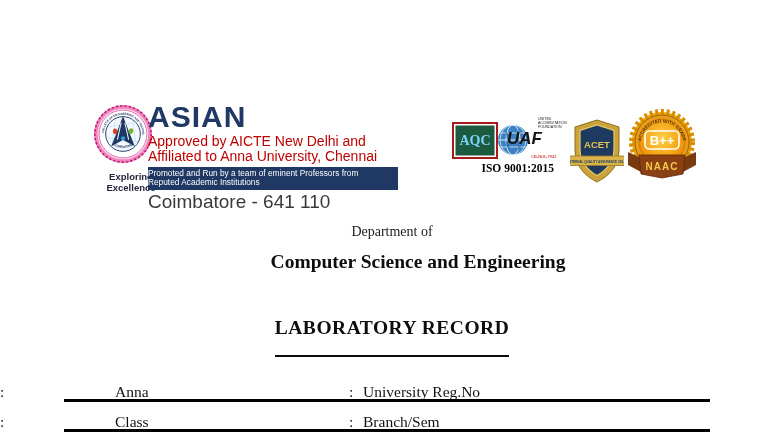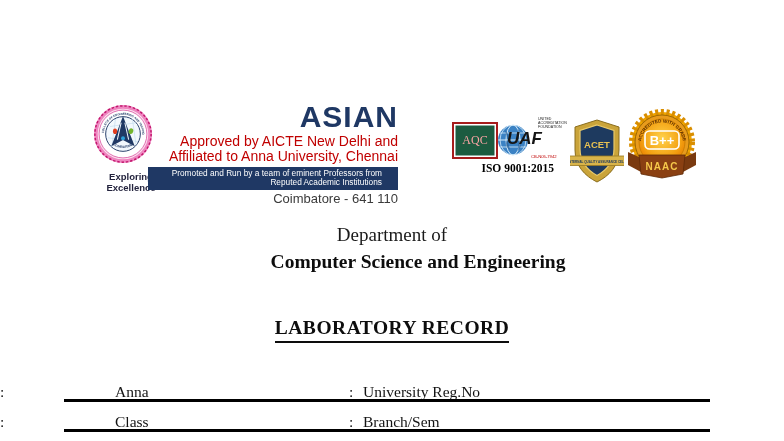--- a/index.html
+++ b/index.html
@@ -9,61 +9,61 @@
   }
   
   .header { position:absolute; left:90px; top:100px; width:620px; height:95px; }
 
   .seal { position:absolute; left:3px; top:4px; width:60px; height:60px; }
   .tagline {
     position:absolute; left:0; top:71px; width:82px; text-align:center;
     font-family:"Liberation Sans", sans-serif; font-weight:bold; font-size:9.5px; color:#23233d;
   }
 
-  .center-block { position:absolute; left:58px; top:2px; width:250px; text-align:right;
+  .center-block { position:absolute; left:58px; top:2px; width:250px; text-align:left;
     font-family:"Liberation Sans", sans-serif; }
   .college-name { font-size:30px; font-weight:bold; color:#1f3864; line-height:1; letter-spacing:1px; }
   .college-subtitle { font-size:12px; font-weight:bold; color:#1f3864; line-height:1.15; margin-top:1px; }
   .approval-line { font-size:14px; color:#c00000; margin-top:2px; line-height:1.1; }
   .promoted-banner { background:#1f3864; color:#ffffff; font-size:8.3px; padding:2px 16px 3px 0; margin-top:2px; line-height:1.1; }
-  .location-line { font-size:13px; color:#3a3a3a; margin-top:1px; }
+  .location-line { font-size:19px; color:#3a3a3a; margin-top:1px; }
 
   
   .aqc-box {
     position:absolute; left:362px; top:22px; width:46px; height:37px;
     background:#1c5b40; border:2px solid #a61c1c; box-sizing:border-box;
     box-shadow: inset 0 0 0 1.5px #ffffff;
     display:flex; align-items:center; justify-content:center;
   }
-  .aqc-text { color:#fca5a5; font-family:"Liberation Serif", serif; font-weight:normal; font-size:12px; }
+  .aqc-text { color:#7dd3fc; font-family:"Liberation Serif", serif; font-weight:bold; font-size:14px; }
   .uaf-globe { position:absolute; left:407px; top:24px; width:32px; height:32px; }
   .uaf-text {
     position:absolute; left:417px; top:29px; font-family:"Liberation Sans", sans-serif;
     font-weight:bold; font-style:italic; font-size:17px; color:#151515; letter-spacing:0;
   }
   .uaf-caption {
     position:absolute; left:448px; top:17px; width:26px;
     font-family:"Liberation Sans", sans-serif; font-size:3.6px; line-height:1.15; color:#222; text-align:left;
   }
   .uaf-code { position:absolute; left:441px; top:54px; font-family:"Liberation Sans", sans-serif; font-size:4.2px; color:#c00000; }
   .iso-label {
     position:absolute; left:382px; top:62px; width:82px; text-align:right;
     font-family:"Liberation Serif", serif; font-weight:bold; font-size:11.5px; color:#000;
   }
 
   .acet-badge { position:absolute; left:480px; top:18px; width:54px; height:68px; }
   .naac-badge { position:absolute; left:536px; top:4px; width:72px; height:88px; }
 
   
-  .dept-prefix { position:absolute; left:0; top:224px; width:784px; text-align:center; font-size:19px; color:#1a1a1a; }
+  .dept-prefix { position:absolute; left:0; top:224px; width:784px; text-align:center; font-size:14px; color:#1a1a1a; }
   .dept-name  { position:absolute; left:0; top:251px; width:784px; text-align:center; font-size:19.5px; font-weight:bold; color:#0d0d0d;padding-left:26px; }
   .record-title-wrap { position:absolute; left:0; top:317px; width:784px; text-align:center; }
   .record-title {
     display:inline-block; font-size:19.5px; font-weight:bold; color:#0d0d0d;
-    letter-spacing:0.5px; border-bottom:2.5px solid #0d0d0d; padding-bottom:2px;
+    letter-spacing:0.5px; border-bottom:2.5px solid #0d0d0d; padding-bottom:16px;
   }
 
   
   .form-label { position:absolute; font-size:15.5px; color:#141414; line-height:16px; }
   .r1 { top:384px; } .r2 { top:414px; }
   .c-label { left:115px; } .c-sep { left:349px; } .c-label2 { left:363px; }
   .rule { position:absolute; left:64px; width:646px; background:#000; }
   .rule1 { top:399px; height:2.5px; }
   .rule2 { top:429px; height:3px; }
 

